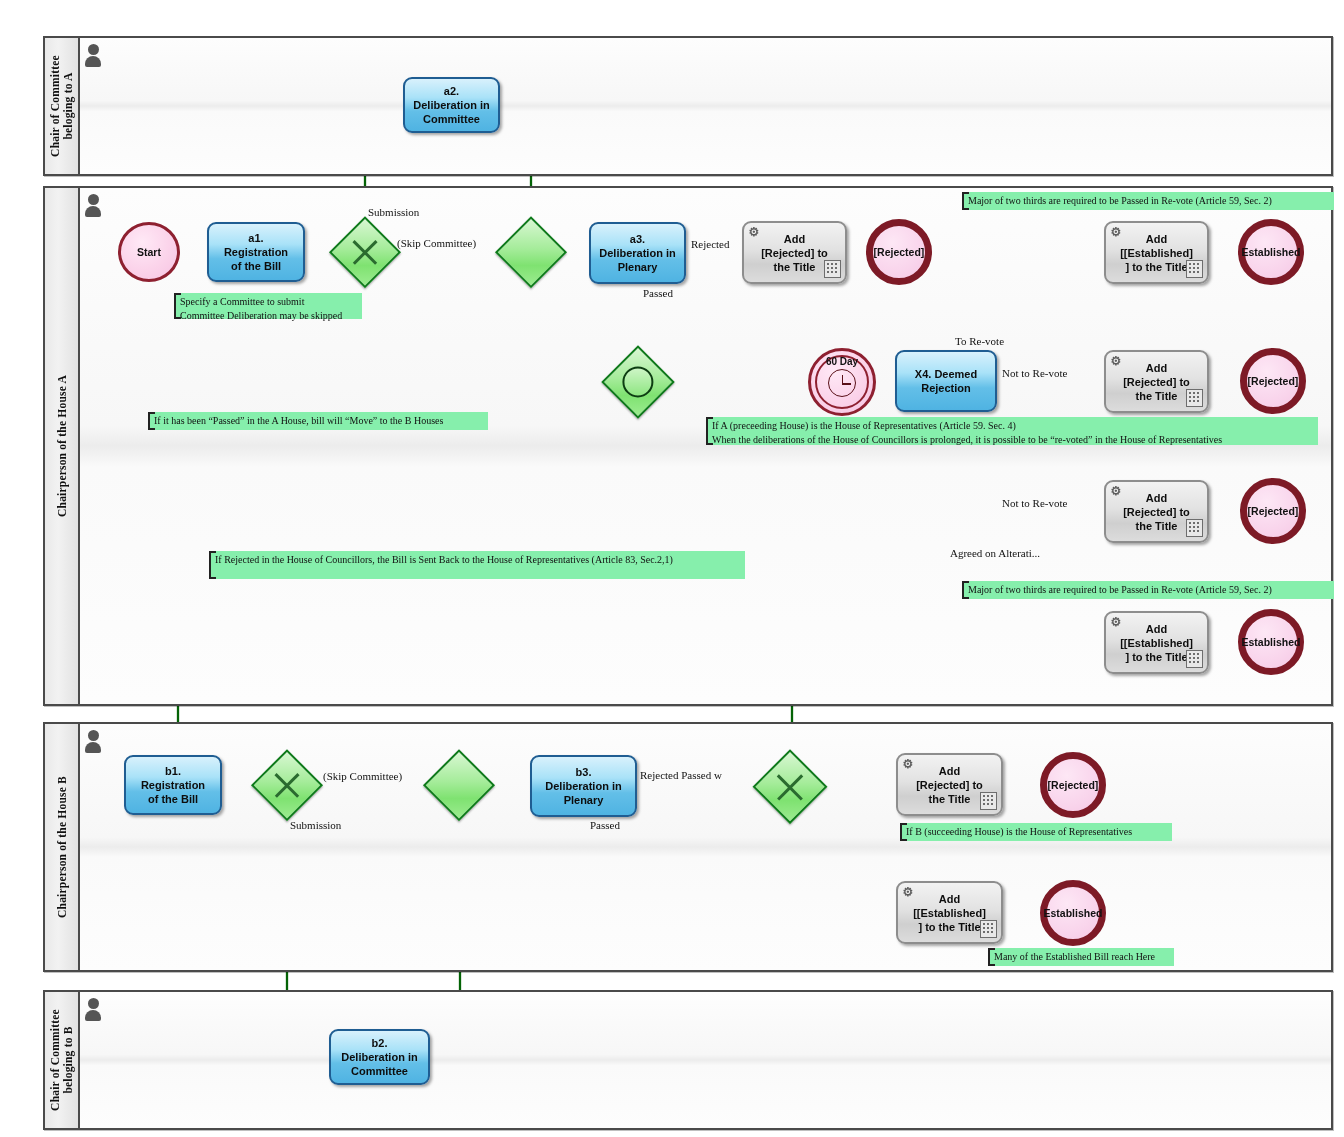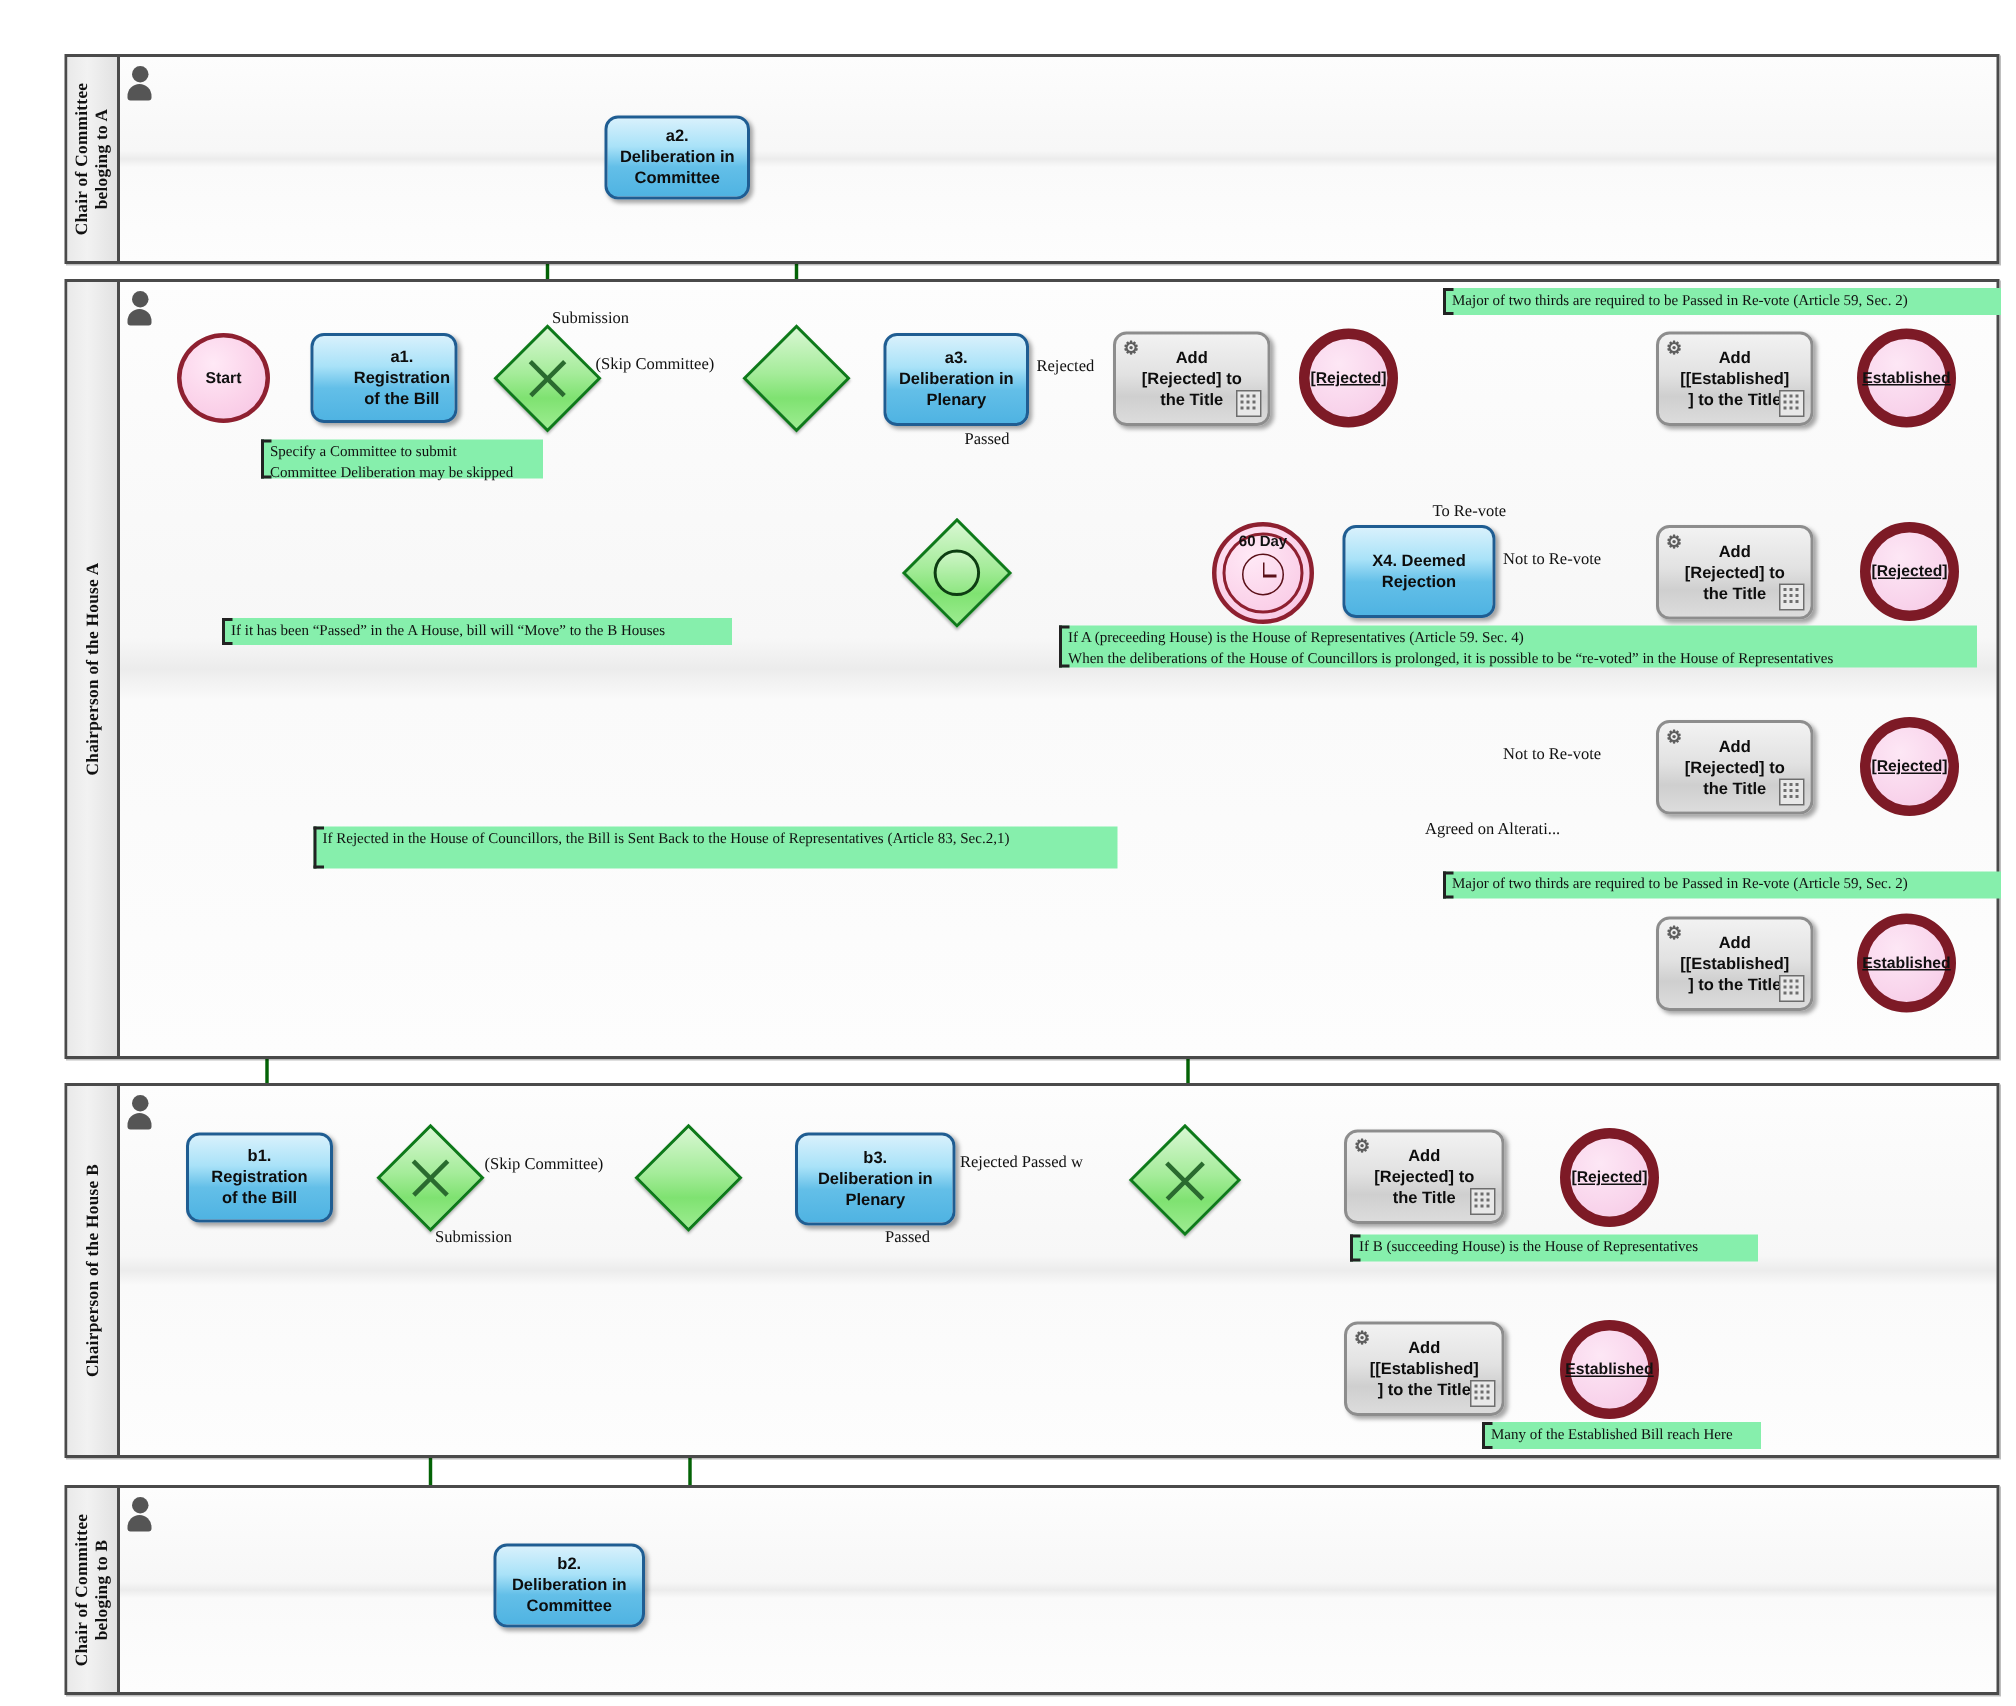--- a/index.html
+++ b/index.html
@@ -34,21 +34,21 @@
       display:flex;align-items:center;justify-content:center;text-align:center;
       font-family:"Liberation Sans", sans-serif;font-weight:bold;font-size:11px;color:#0d0d0d;line-height:14px;padding:2px 3px;}
   .gear{position:absolute;left:4px;top:3px;width:12px;height:12px;color:#5d5d5d;font-size:12px;line-height:12px;}
   .calc{position:absolute;right:4px;bottom:4px;width:15px;height:16px;border:1px solid #6d6d6d;background:#e8e8e8;}
   .calc i{position:absolute;display:block;width:2px;height:2px;background:#6d6d6d;}
 
   
   .ev{border-radius:50%;box-sizing:border-box;display:flex;align-items:center;justify-content:center;
       text-align:center;font-family:"Liberation Sans", sans-serif;font-weight:bold;font-size:10.5px;line-height:12px;color:#111;}
   .ev-start{border:3px solid #8e2030;background:radial-gradient(circle at 38% 32%, #ffe9f6 0%, #fbd3ea 55%, #f6c3e2 100%);}
-  .ev-end{border:7px solid #7d1a26;background:radial-gradient(circle at 38% 32%, #fde7f5 0%, #f9d5ec 60%, #f5c8e4 100%);text-decoration:underline;}
+  .ev-end{border:7px solid #7d1a26;background:radial-gradient(circle at 38% 32%, #fde7f5 0%, #f9d5ec 60%, #f5c8e4 100%);}
   .ev-timer{border:3px solid #8e2030;background:radial-gradient(circle at 38% 32%, #ffe9f6 0%, #fbd3ea 55%, #f6c3e2 100%);position:relative;}
   .ev-timer .inner{position:absolute;left:4px;top:4px;right:4px;bottom:4px;border:2px solid #8e2030;border-radius:50%;}
   .ev-timer .clock{position:absolute;left:50%;top:52%;transform:translate(-50%,-50%);width:26px;height:26px;border:1.6px solid #5a1018;border-radius:50%;}
   .ev-timer .clock:before{content:"";position:absolute;left:49%;top:18%;width:1.6px;height:36%;background:#5a1018;}
   .ev-timer .clock:after{content:"";position:absolute;left:49%;top:49%;width:34%;height:1.6px;background:#5a1018;}
   .ev-timer .lab{position:absolute;top:5px;left:0;right:0;text-align:center;font-size:10px;font-weight:bold;
       font-family:"Liberation Sans", sans-serif;color:#111;}
 
   
   .gw{position:absolute;}
@@ -198,21 +198,21 @@
       <span>a2.</span><br>
       <span>Deliberation in</span><br>
       <span>Committee</span>
     </div>
   </div>
 
   <div class="node ev ev-start" style="left:118px;top:222px;width:62px;height:60px;">
     <span>Start</span>
   </div>
 
-  <div class="node task" style="left:207px;top:222px;width:98px;height:60px;justify-content:flex-end;">
+  <div class="node task" style="left:207px;top:222px;width:98px;height:60px;">
     <div>
       <span>a1.</span><br>
       <span>Registration</span><br>
       <span>of the Bill</span>
     </div>
   </div>
 
   <div class="gw" style="left:332px;top:219px;width:66px;height:66px;">
     <div class="dia"></div>
     <div class="mark">

